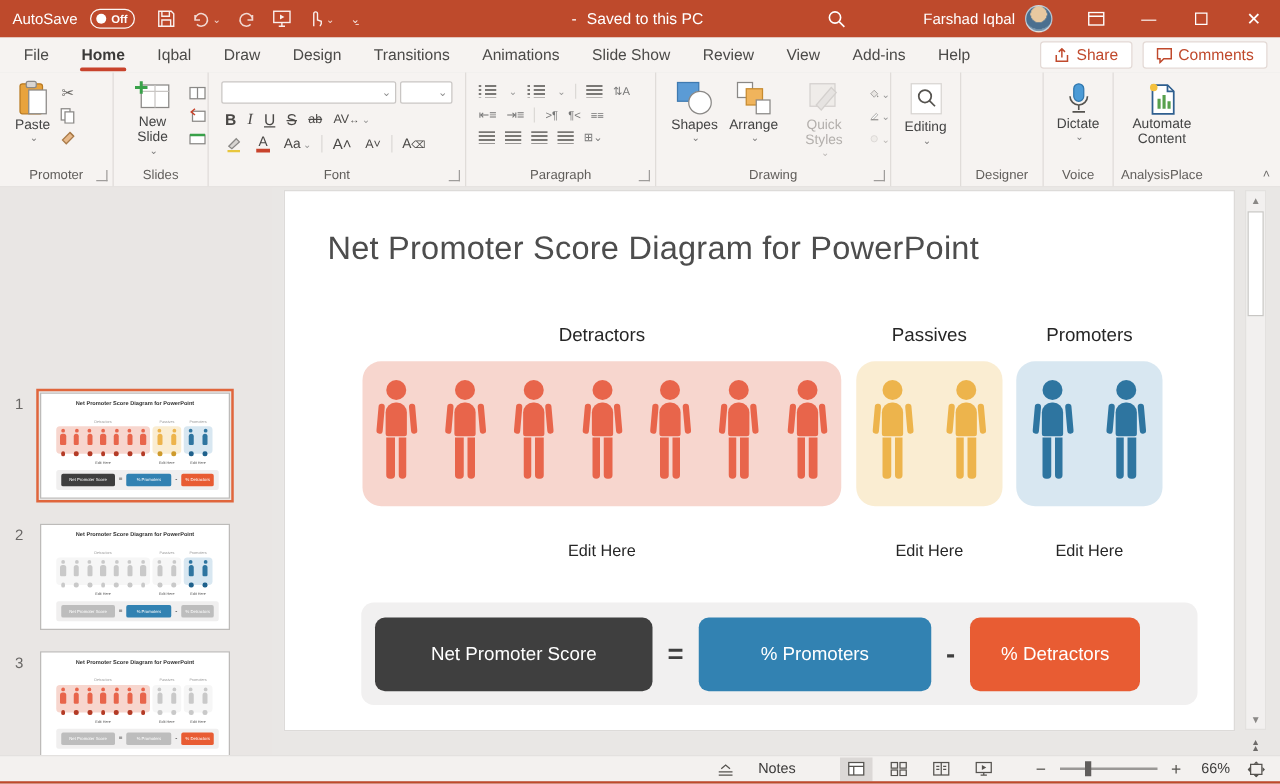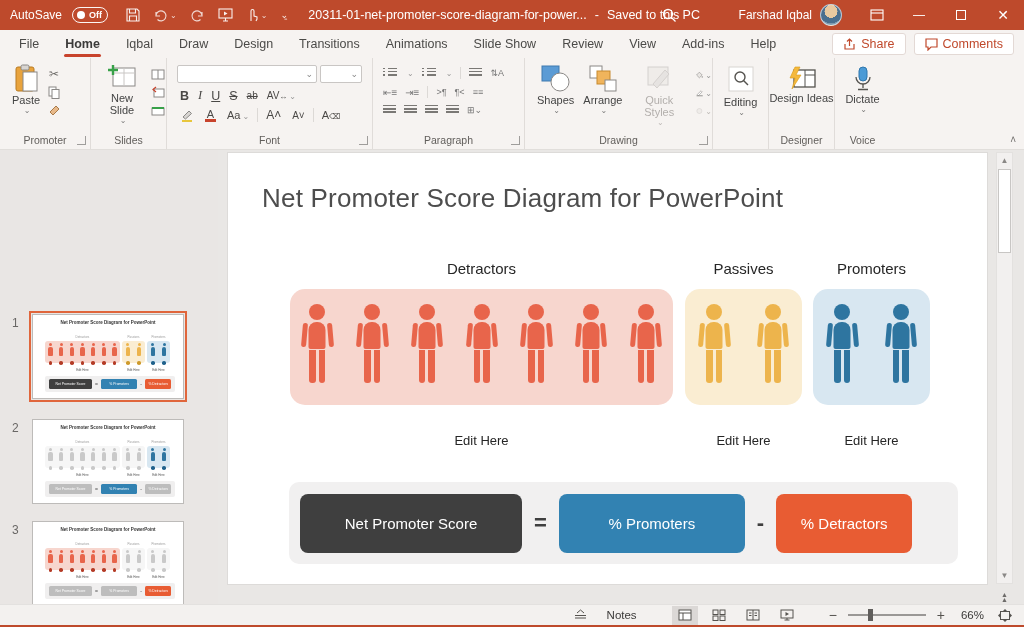--- a/index.html
+++ b/index.html
@@ -117,21 +117,21 @@
     color:#8A8886; font-size:8px; cursor:pointer; }
   .vs-thumb { position:absolute; left:1px; top:16px; width:13px; height:84px; background:#fff; border:1px solid #C8C6C4; cursor:grab; }
   .dblbtn { position:absolute; right:11px; width:17px; height:18px; display:flex; flex-direction:column; align-items:center; justify-content:center;
     color:#6d6b69; font-size:7px; line-height:5px; cursor:pointer; }
 
   
   .statusbar { position:absolute; left:0; top:604px; width:1024px; height:21px; background:#F3F1EF;
     border-top:1px solid #E3E1DF; display:flex; align-items:center; font-size:11.5px; color:#3B3A39; }
   .sb-left { display:flex; gap:52px; padding-left:18px; }
   .sb-right { position:absolute; right:6px; display:flex; align-items:center; gap:8px; }
-  .sb-btn { display:flex; align-items:flex-start; gap:20px; padding:1px 5px; cursor:pointer; }
+  .sb-btn { display:flex; align-items:flex-end; gap:20px; padding:1px 5px; cursor:pointer; }
   .viewbtn { width:26px; height:19px; display:flex; align-items:center; justify-content:center; cursor:pointer; }
   .viewbtn.active { background:#DBD8D6; }
   .zoomtrack { width:78px; height:2px; background:#9a9896; position:relative; cursor:pointer; }
   .zoomthumb { position:absolute; left:20px; top:-5px; width:5px; height:12px; background:#605E5C; cursor:grab; }
   .zsign { font-size:14px; color:#55534f; cursor:pointer; padding:0 3px; }
   .bottom-strip { position:absolute; left:0; top:625px; width:1024px; height:2px; background:#BE4A2C; }
 
   .ribbon-collapse { position:absolute; right:8px; bottom:4px; color:#6d6b69; font-size:10px; cursor:pointer; }
   svg { display:block; }
 </style>
@@ -176,21 +176,20 @@
               <path d="M5 13 V3 a1.5 1.5 0 0 1 3 0 v5 l3 1 v2 l-1 2" fill="none" stroke="#fff" stroke-width="1.1"></path>
             </svg>
           <span class="chev">⌄</span>
         </span>
         <span class="qbtn">
             <span style="font-size:9px; letter-spacing:-1px;">⌄̱</span>
           </span>
       </span>
     </div>
     <div class="tb-title">
-      <span>20311-01-net-promoter-score-diagram-for-power...</span>
       <span>-</span>
       <span>Saved to this PC</span>
     </div>
     <div class="tb-right">
       <span class="tb-search">
         <svg width="15" height="15" viewBox="0 0 15 15">
             <circle cx="6" cy="6" r="4.5" fill="none" stroke="#fff" stroke-width="1.3"></circle>
             <path d="M9.5 9.5 L13.5 13.5" stroke="#fff" stroke-width="1.3"></path>
           </svg>
       </span>
@@ -440,44 +439,50 @@
             <rect x="1" y="1" width="24" height="24" fill="#fff" stroke="#D8D5D2"></rect>
             <circle cx="12" cy="11" r="5" fill="none" stroke="#55534F" stroke-width="1.4"></circle>
             <path d="M15.5 14.5 L20 19" stroke="#55534F" stroke-width="1.4"></path>
           </svg>
         <span class="blabel" style="margin-top:4px;">Editing</span>
         <span class="chev" style="color:#666;">⌄</span>
       </div>
     </div>
 
     <div class="rgroup" style="width:66px;">
-      <div class="bigbtn" style="padding-top:8px;">
-        <svg width="30" height="26" viewBox="0 0 30 26">
-            <rect x="7" y="4" width="21" height="17" fill="#fff" stroke="#55534F" stroke-width="1.3"></rect>
-            <path d="M18 4 v17 M18 9 h10" stroke="#55534F"></path>
-            <path d="M8 1 L3 12 h5 l-3 11 9 -14 h-5 l4 -8 z" fill="#F5B93D" stroke="#D99A18" stroke-width="0.6"></path>
-          </svg>
-        <span class="blabel">Design Ideas</span>
-      </div>
       <div class="glabel">Designer</div>
     </div>
 
     <div class="rgroup" style="width:56px;">
       <div class="bigbtn" style="padding-top:8px;">
         <svg width="22" height="27" viewBox="0 0 22 27">
             <rect x="7" y="1" width="8" height="14" rx="4" fill="#4C9BD6" stroke="#2F77AE"></rect>
             <path d="M4 11 a7 7 0 0 0 14 0" fill="none" stroke="#55534F" stroke-width="1.3"></path>
             <path d="M11 18 v4 M6 23.5 h10" stroke="#55534F" stroke-width="1.3"></path>
           </svg>
         <span class="blabel">Dictate</span>
         <span class="chev" style="color:#666;">⌄</span>
       </div>
       <div class="glabel">Voice</div>
     </div>
 
+    <div class="rgroup" style="width:78px;">
+      <div class="bigbtn" style="padding-top:8px;">
+        <svg width="24" height="27" viewBox="0 0 24 27">
+            <path d="M4 2 h12 l5 5 v18 h-17 z" fill="#fff" stroke="#2F5F8F" stroke-width="1.4"></path>
+            <path d="M16 2 v5 h5" fill="none" stroke="#2F5F8F" stroke-width="1.4"></path>
+            <rect x="8" y="13" width="2.5" height="8" fill="#57A04C"></rect>
+            <rect x="12" y="10" width="2.5" height="11" fill="#57A04C"></rect>
+            <rect x="16" y="15" width="2.5" height="6" fill="#57A04C"></rect>
+            <circle cx="5" cy="4" r="3" fill="#F5C13D"></circle>
+          </svg>
+        <span class="blabel">Automate Content</span>
+      </div>
+      <div class="glabel">AnalysisPlace</div>
+    </div>
 
     <span class="ribbon-collapse">˄</span>
   </div>
 
   <div class="bodyarea">
     <div class="thumb-panel" id="thumbPanel">
         <div class="thumb-num" style="top: 166px;">1</div>
         <div class="thumb-item" style="top: 164px;">
           <div class="thumb-frame selected">
             <div class="mini-title">Net Promoter Score Diagram for PowerPoint</div>

